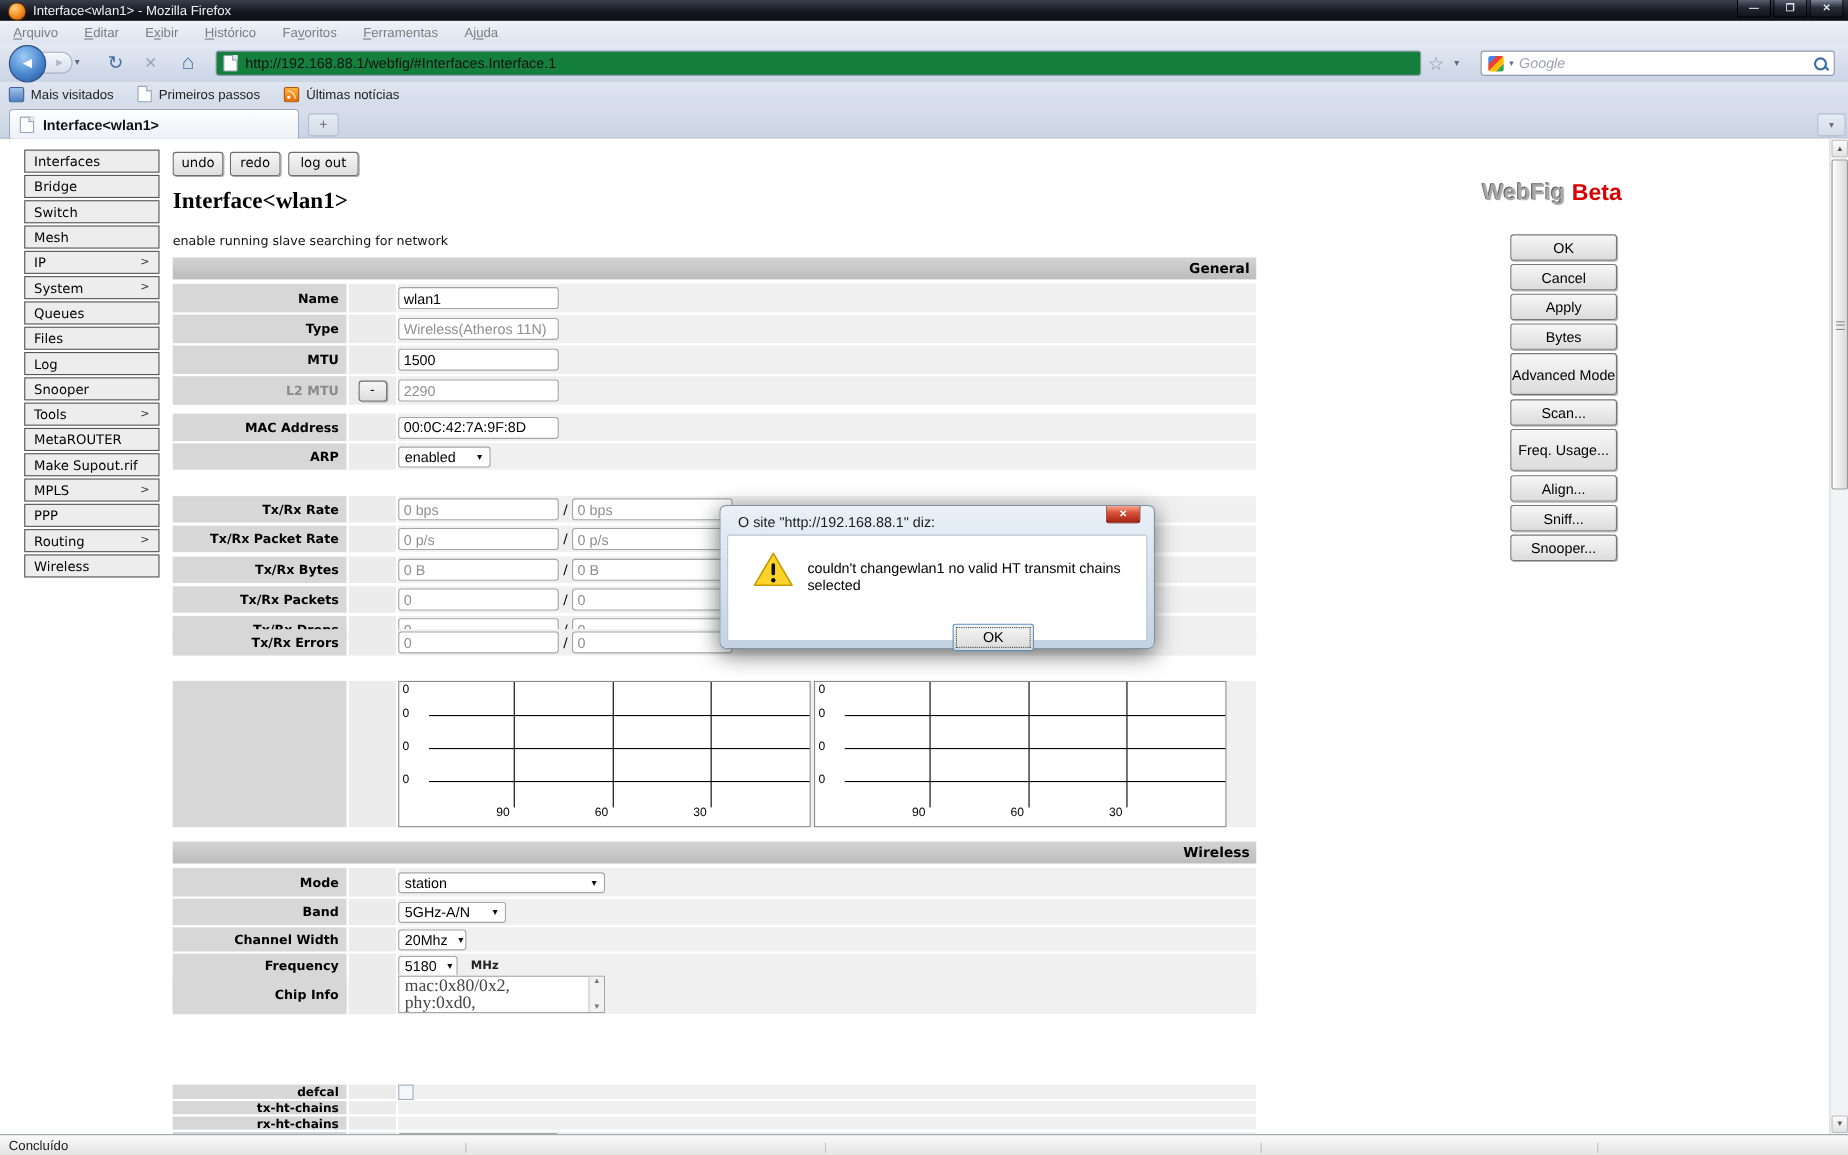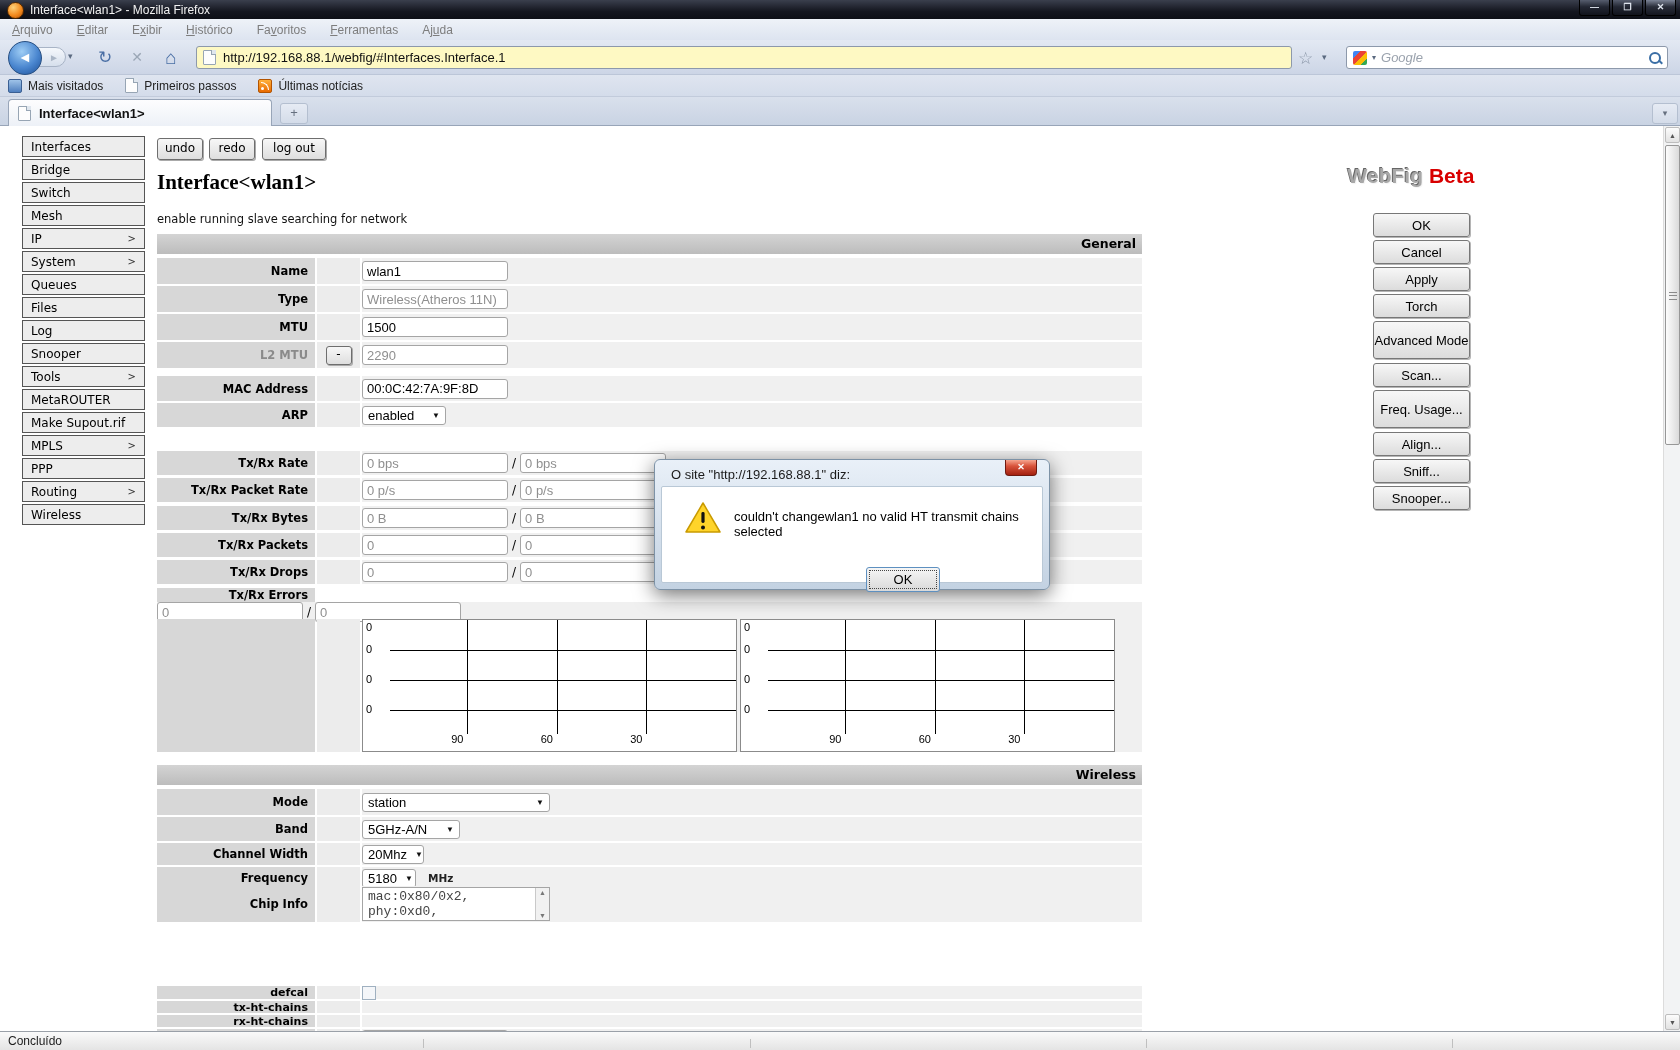--- a/index.html
+++ b/index.html
@@ -27,21 +27,21 @@
           border-bottom:1px solid #bcc6d8;box-sizing:border-box;}
   .backbtn{left:8px;top:41px;width:32px;height:32px;border-radius:50%;z-index:3;
            background:radial-gradient(circle at 40% 30%,#9ecdf5,#4a86cf 55%,#1d4f96);
            border:1px solid #274f82;color:#fff;font-size:14px;text-align:center;line-height:30px;}
   .fwdbtn{left:36px;top:47px;width:30px;height:20px;border-radius:0 10px 10px 0;
           background:linear-gradient(#f5f8fc,#d6dfec);border:1px solid #a8b4c6;color:#aab6c6;
           font-size:10px;text-align:right;line-height:19px;padding-right:6px;box-sizing:border-box;}
   .navcaret{left:68px;top:51px;font-size:9px;color:#5b6a80;}
   .navico{top:45px;width:26px;height:26px;text-align:center;line-height:25px;font-size:17px;color:#4a6fa5;}
   .navico.dis{color:#9aa6b5;}
-  .urlbar{left:196px;top:46px;width:1096px;height:23px;background:#fef9c3;border:1px solid #8d99ab;border-radius:3px;
+  .urlbar{left:196px;top:46px;width:1096px;height:23px;background:#15803d;border:1px solid #8d99ab;border-radius:3px;
           display:flex;align-items:center;padding:0 6px;box-sizing:border-box;gap:7px;}
   .urltext{font-size:13px;color:#111;white-space:nowrap;}
   .docico{width:11px;height:13px;background:#fdfdfd;border:1px solid #97a5b4;border-radius:1px;position:relative;flex:0 0 auto;}
   .docico:after{content:"";position:absolute;right:-1px;top:-1px;width:4px;height:4px;background:#dfe6ee;border-left:1px solid #97a5b4;border-bottom:1px solid #97a5b4;}
   .star{left:1298px;top:48px;font-size:17px;color:#8b97a8;}
   .starcaret{left:1322px;top:52px;font-size:9px;color:#5b6a80;}
   .searchbox{left:1346px;top:46px;width:322px;height:23px;background:#fff;border:1px solid #8d99ab;border-radius:3px;
              display:flex;align-items:center;padding:0 6px;box-sizing:border-box;gap:5px;}
   .gico{width:14px;height:14px;border-radius:2px;flex:0 0 auto;
         background:linear-gradient(135deg,#4285f4 25%,#ea4335 25% 50%,#fbbc05 50% 75%,#34a853 75%);}
@@ -102,21 +102,21 @@
           font-family:"Liberation Sans",sans-serif;font-size:13px;color:#000;padding:0 4px;}
   .tinput.gray{color:#8f8f8f;}
   .slash{margin:0 4px;font-size:12px;color:#000;font-family:"DejaVu Sans",sans-serif;}
   .minus{width:24px;height:17px;line-height:15px;font-size:12px;}
   .dsel{height:19px;border:1px solid #a5a5a5;border-radius:3px;background:#fff;box-sizing:border-box;
         display:flex;align-items:center;justify-content:space-between;padding:0 5px;
         font-family:"Liberation Sans",sans-serif;font-size:13px;color:#000;}
   .dsel .da{font-size:8px;color:#111;margin-left:8px;}
   .unit{margin-left:12px;font-family:"DejaVu Sans",sans-serif;font-size:10.5px;font-weight:bold;color:#222;}
   .chipbox{width:186px;height:32px;border:1px solid #a5a5a5;background:#fff;display:flex;}
-  .chiptext{flex:1;padding:1px 5px;font-family:Liberation Mono, monospace;font-size:13px;color:#444;line-height:15px;white-space:pre-line;}
+  .chiptext{flex:1;padding:1px 5px;font-family:Liberation Serif, serif;font-size:16px;color:#444;line-height:15px;white-space:pre-line;}
   .chipscroll{width:13px;border-left:1px solid #c9c9c9;background:#f1f1f1;display:flex;flex-direction:column;
               align-items:center;justify-content:space-between;padding:1px 0;font-size:7px;color:#777;}
   .chk{width:12px;height:12px;border:1px solid #9fb0c0;background:#f4f6f9;}
 
   
   .chart{width:375px;height:133px;background:#fff;border:1px solid #8b8b8b;position:relative;box-sizing:border-box;margin-right:3px;}
   .gv{position:absolute;top:0;height:87%;width:1px;background:#000;}
   .gh{position:absolute;left:27px;right:0;height:1px;background:#000;}
   .cl{position:absolute;font-size:11px;color:#000;font-family:"Liberation Sans",sans-serif;}
 
@@ -383,21 +383,21 @@
   </div>
   <div class="abs frow" style="top:434px;height:24px;">
     <div class="flabel">Tx/Rx Drops</div>
     <div class="fbtncol"></div>
     <div class="fval">
       <input class="tinput gray" value="0" style="">
       <span class="slash">/</span>
       <input class="tinput gray" value="0" style="">
     </div>
   </div>
-  <div class="abs frow" style="top:462px;height:24px;flex-direction:column;">
+  <div class="abs frow" style="top:446px;height:24px;">
     <div class="flabel">Tx/Rx Errors</div>
     <div class="fbtncol"></div>
     <div class="fval">
       <input class="tinput gray" value="0" style="">
       <span class="slash">/</span>
       <input class="tinput gray" value="0" style="">
     </div>
   </div>
 
   <div class="abs frow" style="top:493px;height:133px;">
@@ -528,21 +528,21 @@
       <div class="mbtn" style="width:26px;height:17px;margin-left:8px;"></div>
     </div>
   </div>
 
   <div class="abs logo">
     <span class="w">WebFig</span> <span class="b">Beta</span>
   </div>
   <div class="abs abtn" style="top:87px;">OK</div>
   <div class="abs abtn" style="top:114px;">Cancel</div>
   <div class="abs abtn" style="top:141px;">Apply</div>
-  <div class="abs abtn" style="top:168px;">Torch</div>
+  <div class="abs abtn" style="top:168px;">Bytes</div>
   <div class="abs abtn tall" style="top:195px;">Advanced Mode</div>
   <div class="abs abtn" style="top:237px;">Scan...</div>
   <div class="abs abtn tall" style="top:264px;">Freq. Usage...</div>
   <div class="abs abtn" style="top:306px;">Align...</div>
   <div class="abs abtn" style="top:333px;">Sniff...</div>
   <div class="abs abtn" style="top:360px;">Snooper...</div>
 
   <div class="abs dlg">
     <div class="dlgtitle">O site "http://192.168.88.1" diz:</div>
     <div class="dlgclose">✕</div>

